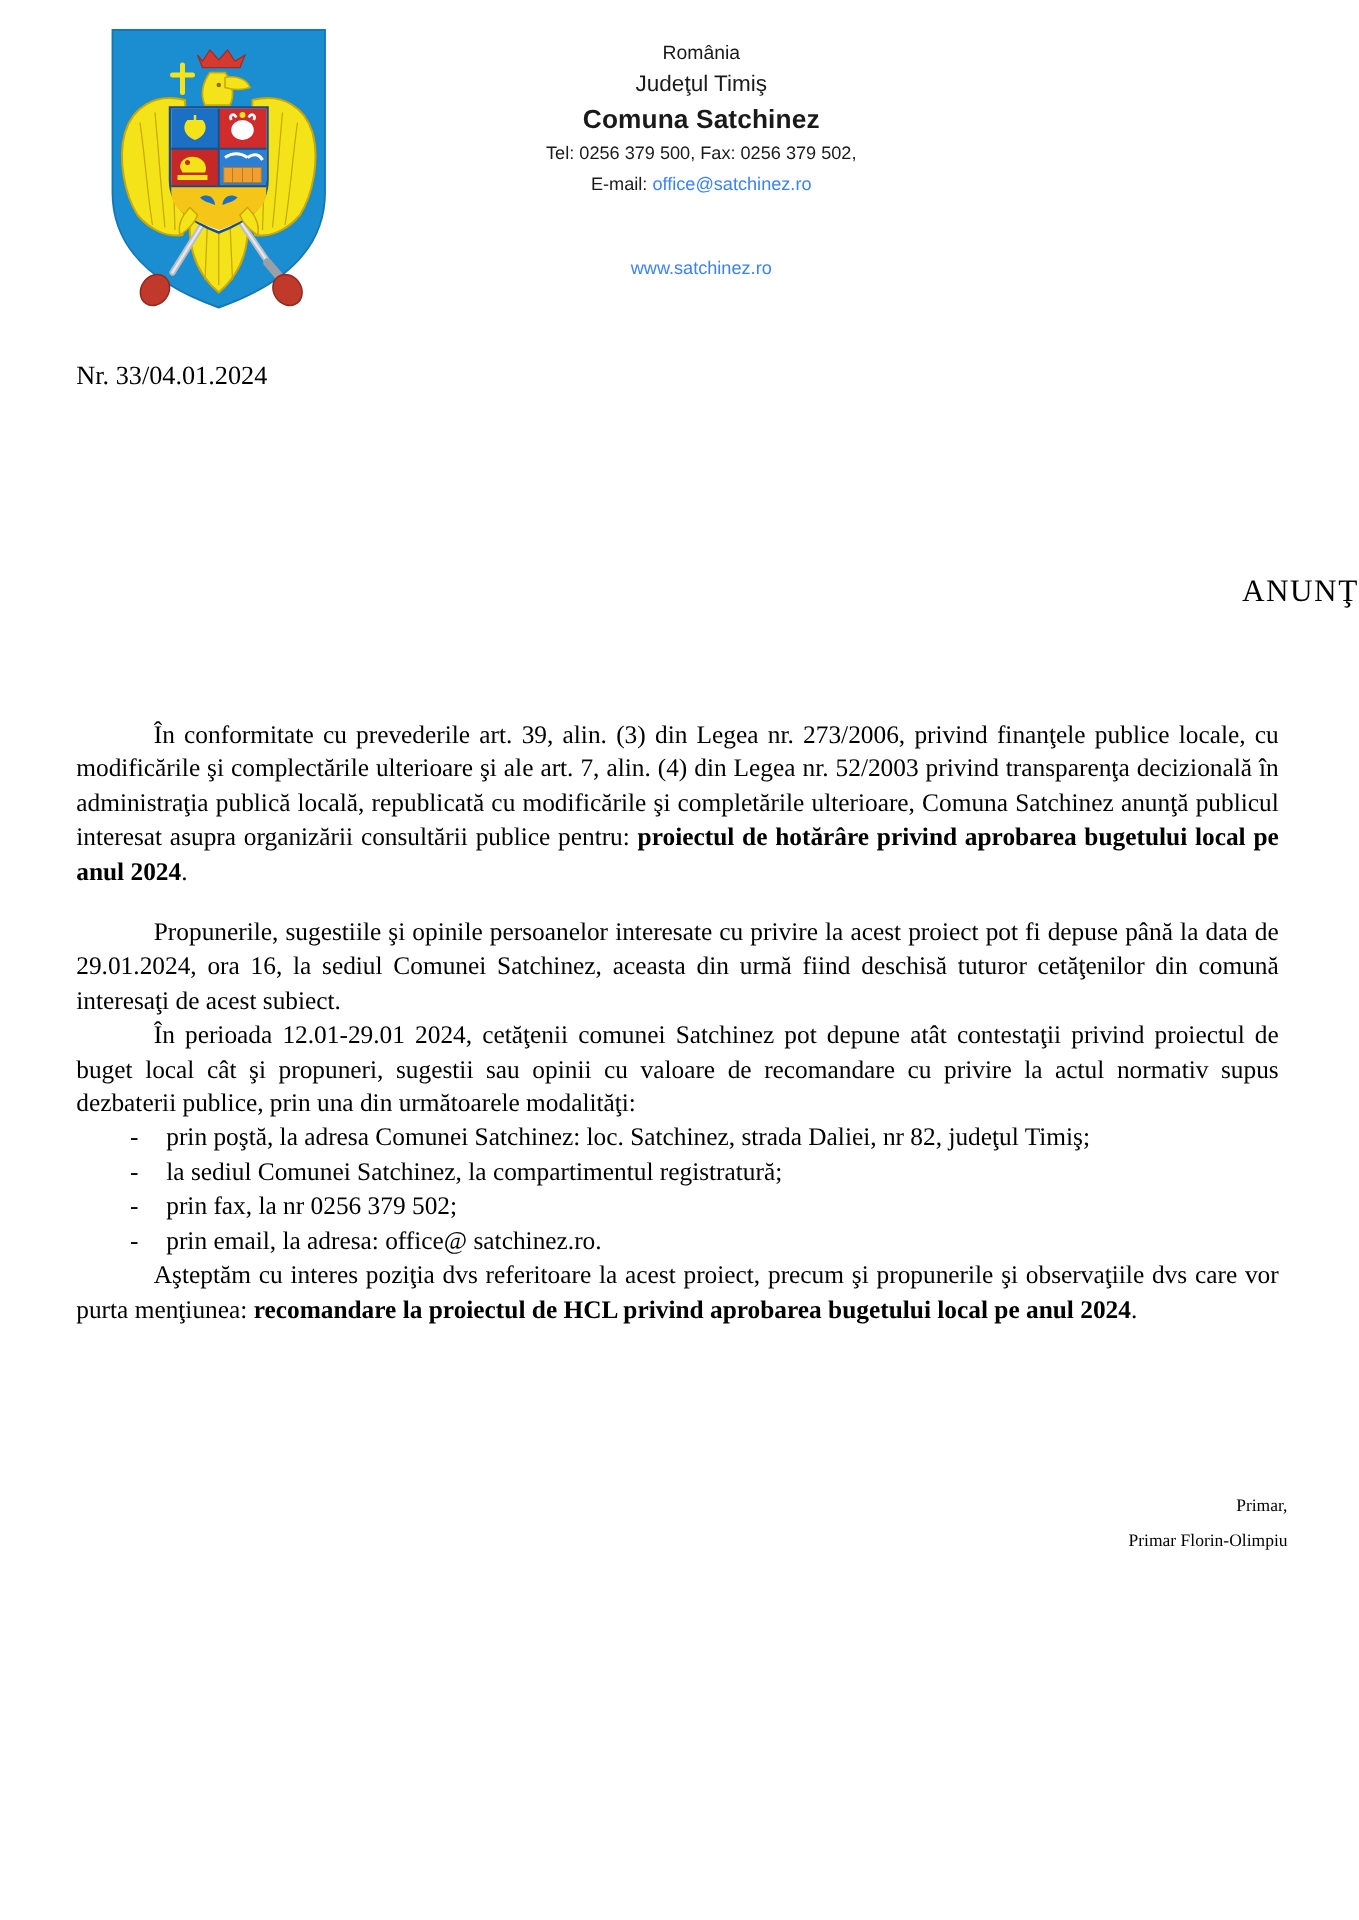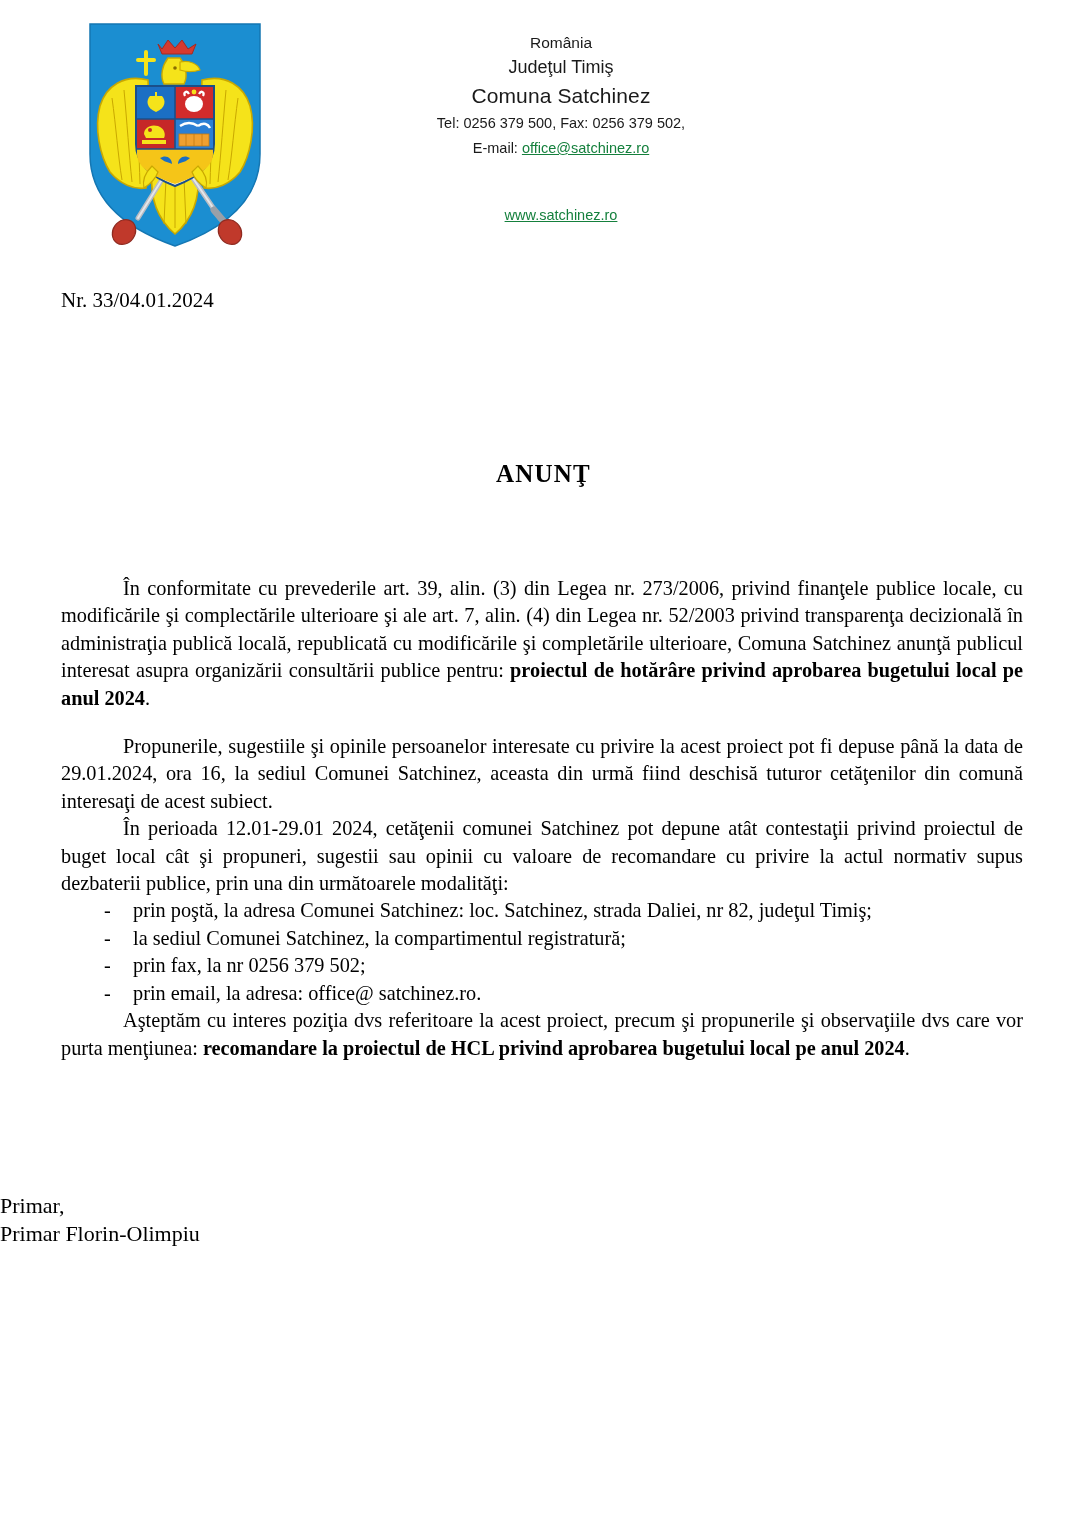--- a/index.html
+++ b/index.html
@@ -46,58 +46,57 @@
   .org-country {
     font-size: 15.5px;
     line-height: 25px;
   }
   .org-county {
     font-size: 18px;
     line-height: 25px;
   }
   .org-name {
     font-size: 21px;
-    font-weight: normal;
+    font-weight: bold;
     line-height: 31px;
     letter-spacing: 0.1px;
   }
   .org-address,
   .org-phone,
   .org-email {
     font-size: 14.5px;
     line-height: 25px;
   }
   .org-web {
     font-size: 14.5px;
     line-height: 25px;
     margin-top: 42px;
   }
   .link {
-    color: #15803d;
-    text-decoration: underline;
+    color: #3b82f6;
   }
 
   
   .doc-number {
     position: absolute;
     left: 61px;
     top: 286px;
     font-size: 21px;
     line-height: 28px;
   }
 
   
   .doc-title {
     position: absolute;
     left: 0;
     top: 460px;
     width: 1087px;
-    text-align: center;
+    text-align: right;
     font-size: 25px;
-    font-weight: bold;
+    font-weight: normal;
     letter-spacing: 1.2px;
   }
 
   
   .body-wrap {
     position: absolute;
     left: 61px;
     top: 563px;
     width: 962px;
     font-size: 20.3px;
@@ -129,22 +128,22 @@
     top: 0;
   }
   .bold { font-weight: bold; }
 
   
   .signature {
     position: absolute;
     left: 0;
     top: 1192px;
     width: 1030px;
-    text-align: left;
-    font-size: 22px;
+    text-align: right;
+    font-size: 14px;
     line-height: 28px;
   }
 </style>
 </head>
 <body>
 
 <div class="letterhead">
 
   <div class="crest">
     <svg viewBox="0 0 190 226" xmlns="http://www.w3.org/2000/svg">

